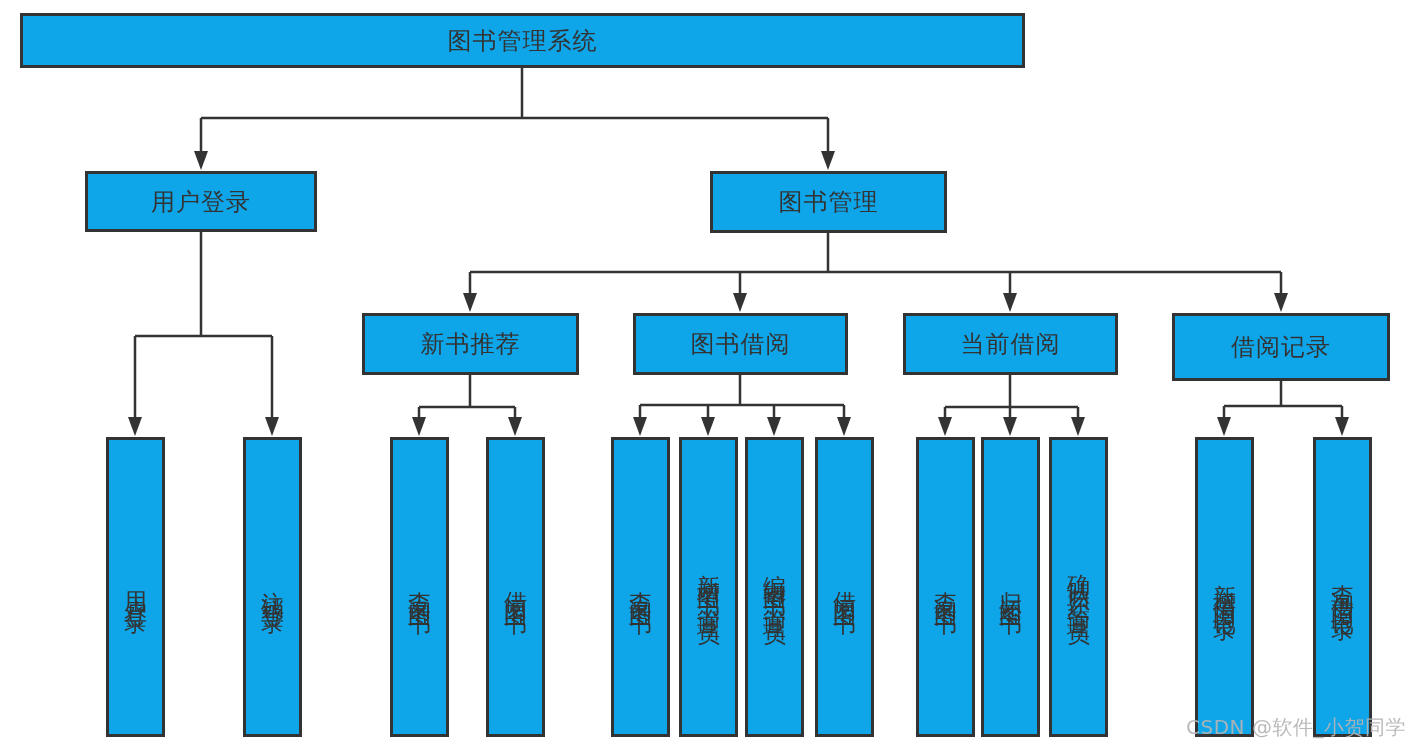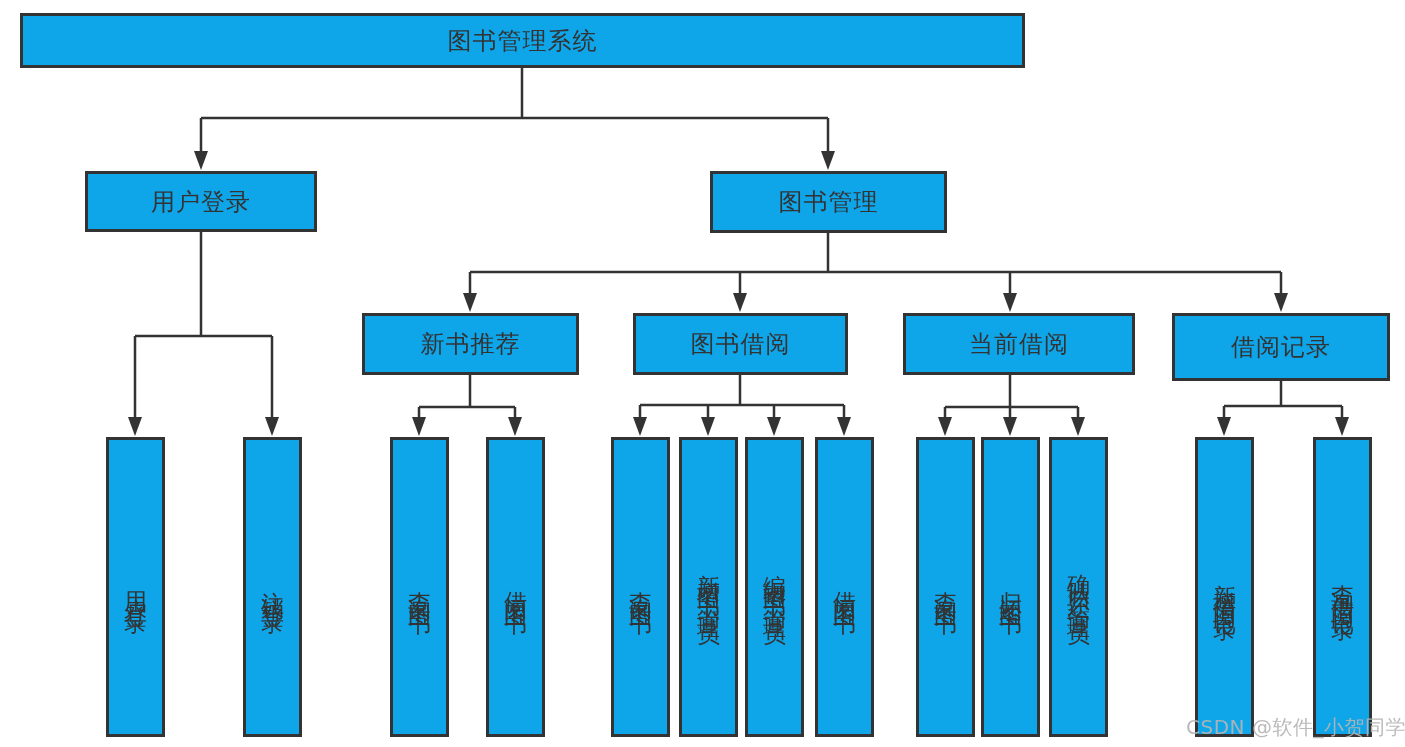--- a/index.html
+++ b/index.html
@@ -116,21 +116,21 @@
   <div class="box h" style="left:710px; top:171px; width:237px; height:62px">
     <span class="lbl">图书管理</span>
   </div>
 
   <div class="box h" style="left:362px; top:313px; width:217px; height:62px">
     <span class="lbl">新书推荐</span>
   </div>
   <div class="box h" style="left:633px; top:313px; width:215px; height:62px">
     <span class="lbl">图书借阅</span>
   </div>
-  <div class="box h" style="left:903px; top:313px; width:232px; height:62px">
+  <div class="box h" style="left:903px; top:313px; width:215px; height:62px">
     <span class="lbl">当前借阅</span>
   </div>
   <div class="box h" style="left:1172px; top:313px; width:218px; height:68px">
     <span class="lbl">借阅记录</span>
   </div>
 
   <div class="box v" style="left:106px; top:437px; width:59px; height:300px">
     <span class="lbl">用户登录</span>
   </div>
   <div class="box v" style="left:243px; top:437px; width:59px; height:300px">

